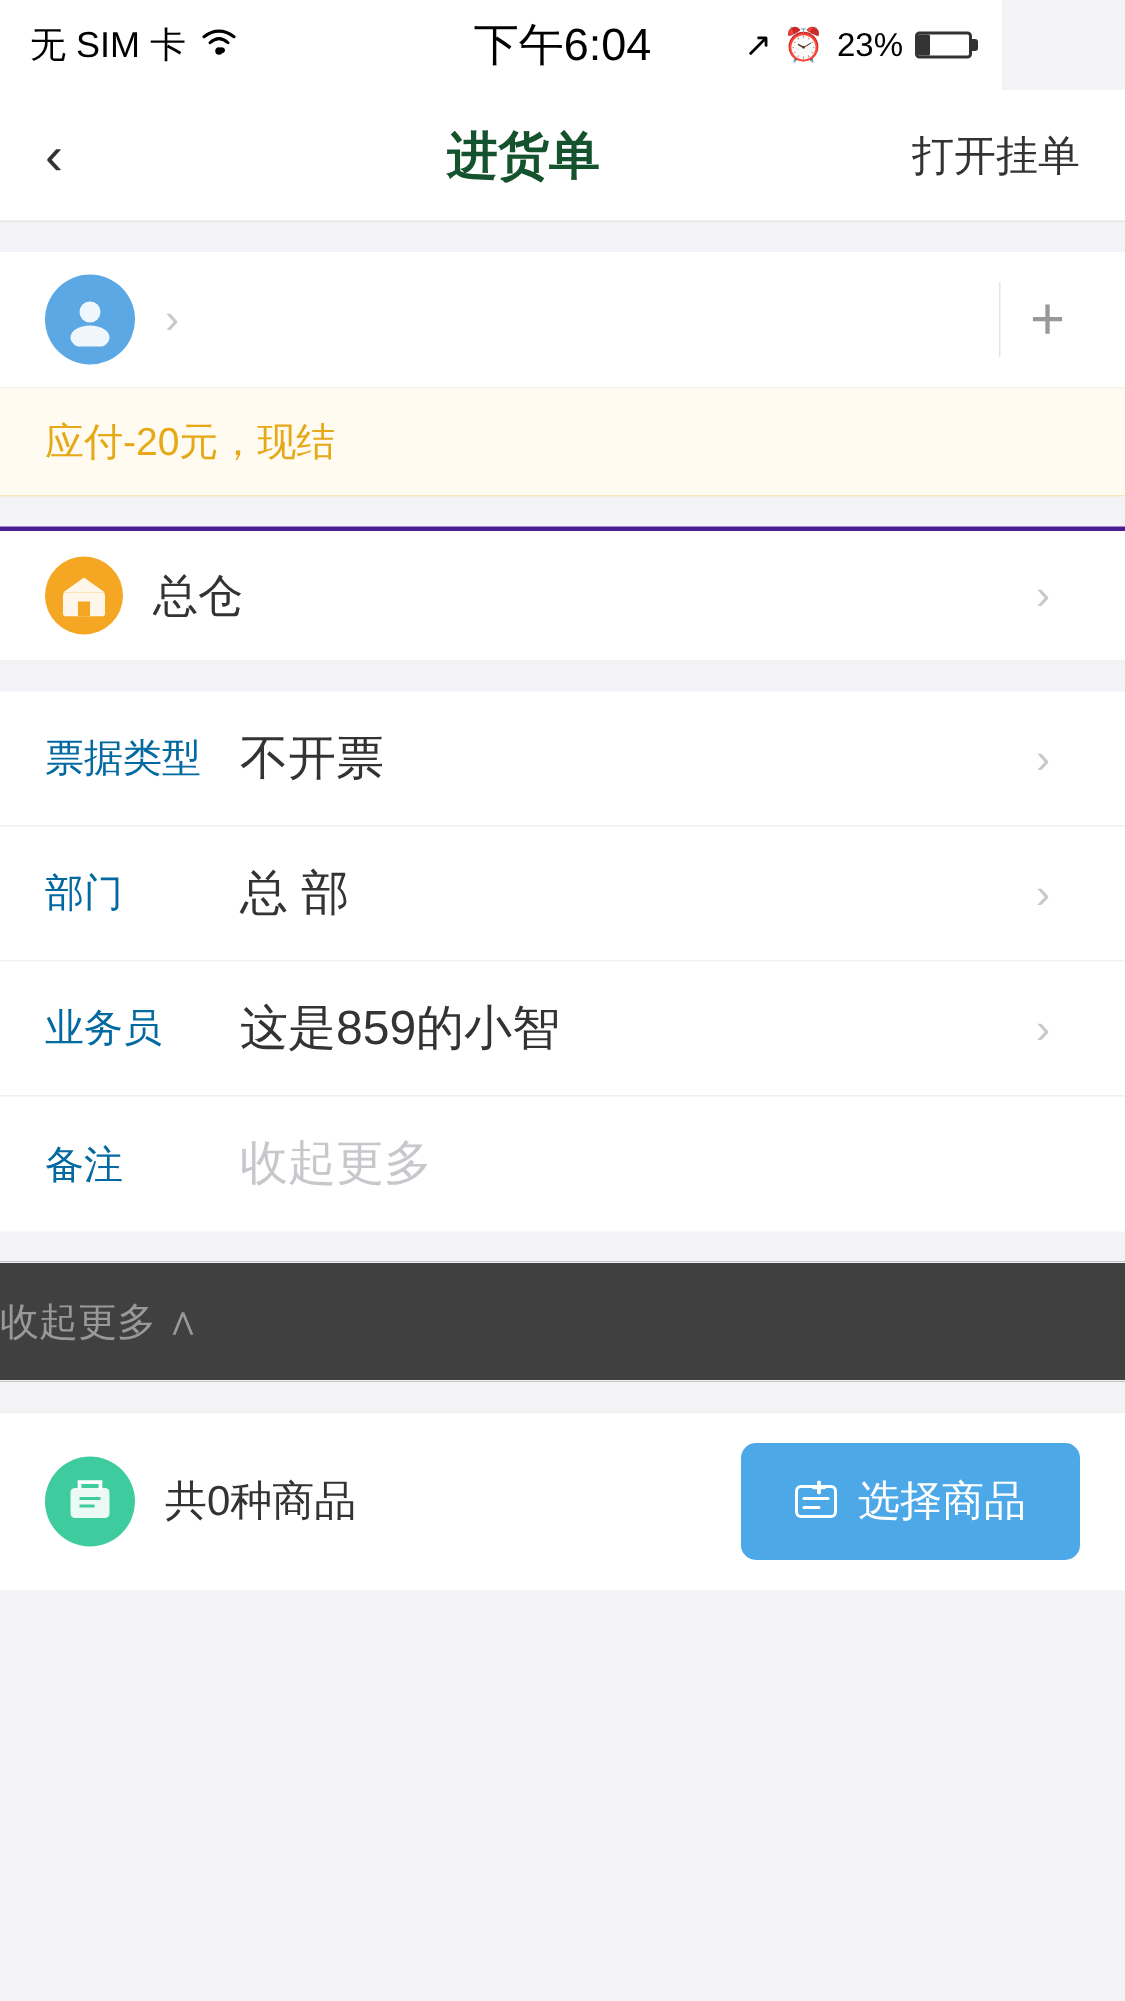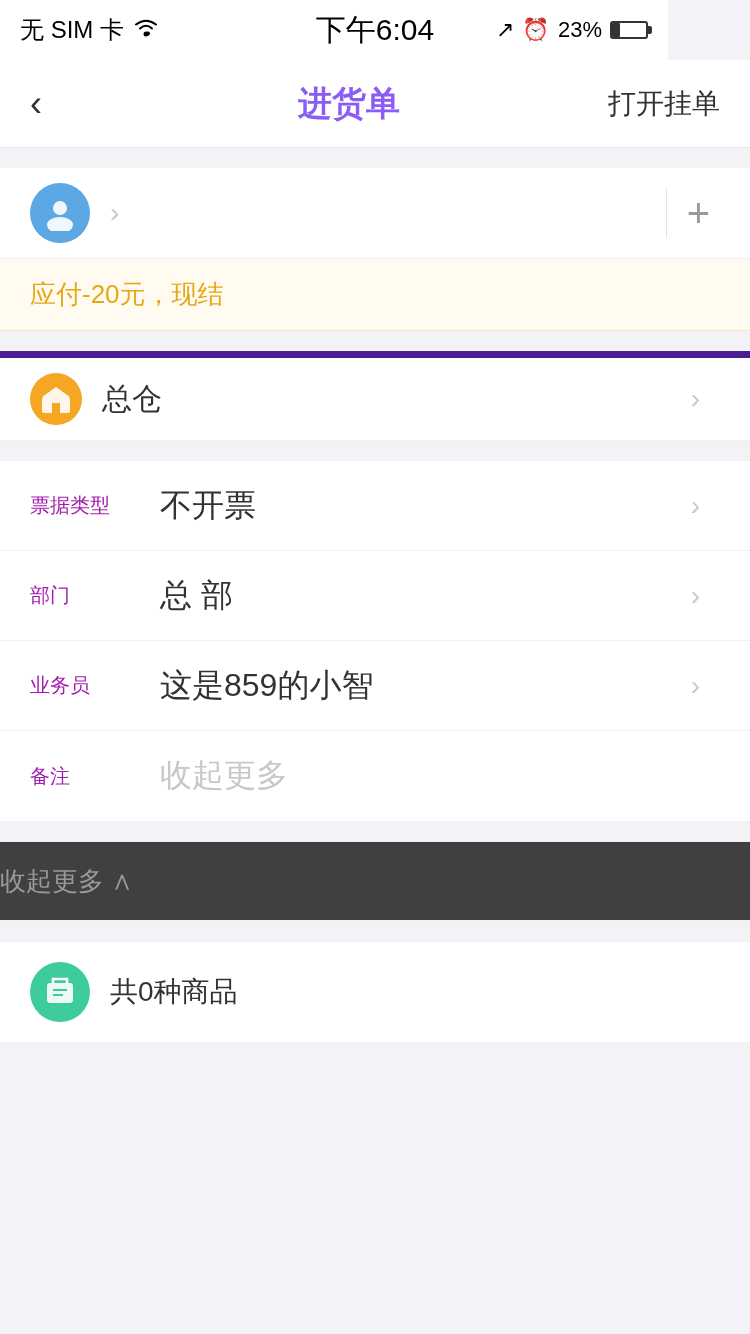--- a/index.html
+++ b/index.html
@@ -84,21 +84,21 @@
     }
     .nav-back {
       font-size: 36px;
       color: #333;
       cursor: pointer;
       width: 60px;
     }
     .nav-title {
       font-size: 34px;
       font-weight: 600;
-      color: #8b5cf6;
+      color: #14532d;
       flex: 1;
       text-align: center;
     }
     .nav-right-btn {
       font-size: 28px;
       color: #333;
       cursor: pointer;
       white-space: nowrap;
     }
 
@@ -170,21 +170,21 @@
     }
 
     
     .warehouse-section {
       background: #fff;
       display: flex;
       align-items: center;
       padding: 0 30px;
       height: 90px;
       margin-top: 20px;
-      border-top: 7px solid #4c1d95;
+      border-top: 3px solid #4c1d95;
       border-bottom: 1px solid #f0f0f0;
     }
     .warehouse-icon {
       width: 52px;
       height: 52px;
       border-radius: 50%;
       background: #f5a623;
       display: flex;
       align-items: center;
       justify-content: center;
@@ -207,22 +207,22 @@
       align-items: center;
       padding: 0 30px;
       height: 90px;
       border-bottom: 1px solid #f0f0f0;
       cursor: pointer;
     }
     .form-row:last-child {
       border-bottom: none;
     }
     .form-label {
-      font-size: 20px;
-      color: #a21caf;
+      font-size: 26px;
+      color: #0369a1;
       width: 130px;
       flex-shrink: 0;
     }
     .form-value {
       font-size: 32px;
       color: #333;
       flex: 1;
     }
     .form-value.placeholder {
       color: #c7c7cc;
@@ -386,15 +386,25 @@
 <div class="product-bar">
   <div class="product-icon">
     <svg width="34" height="34" viewBox="0 0 34 34" fill="none">
       <rect x="4" y="8" width="26" height="20" rx="3" fill="#fff" opacity="0.9"></rect>
       <path d="M10 8 L10 4 L24 4 L24 8" stroke="#fff" stroke-width="2.5" fill="none" stroke-linecap="round"></path>
       <line x1="10" y1="15" x2="24" y2="15" stroke="#3ecb9e" stroke-width="2"></line>
       <line x1="10" y1="20" x2="20" y2="20" stroke="#3ecb9e" stroke-width="2"></line>
     </svg>
   </div>
   <span class="product-count">共0种商品</span>
+  <button class="select-btn">
+    <svg width="32" height="28" viewBox="0 0 32 28" fill="none">
+      <rect x="1" y="4" width="26" height="20" rx="3" stroke="#fff" stroke-width="2" fill="none"></rect>
+      <line x1="16" y1="1" x2="16" y2="8" stroke="#fff" stroke-width="2.5" stroke-linecap="round"></line>
+      <line x1="12.5" y1="4.5" x2="19.5" y2="4.5" stroke="#fff" stroke-width="2.5" stroke-linecap="round"></line>
+      <line x1="6" y1="12" x2="22" y2="12" stroke="#fff" stroke-width="2" stroke-linecap="round"></line>
+      <line x1="6" y1="18" x2="16" y2="18" stroke="#fff" stroke-width="2" stroke-linecap="round"></line>
+    </svg>
+    <span>选择商品</span>
+  </button>
 </div>
 
 <div class="page-bg"></div>
 
 </body></html>

